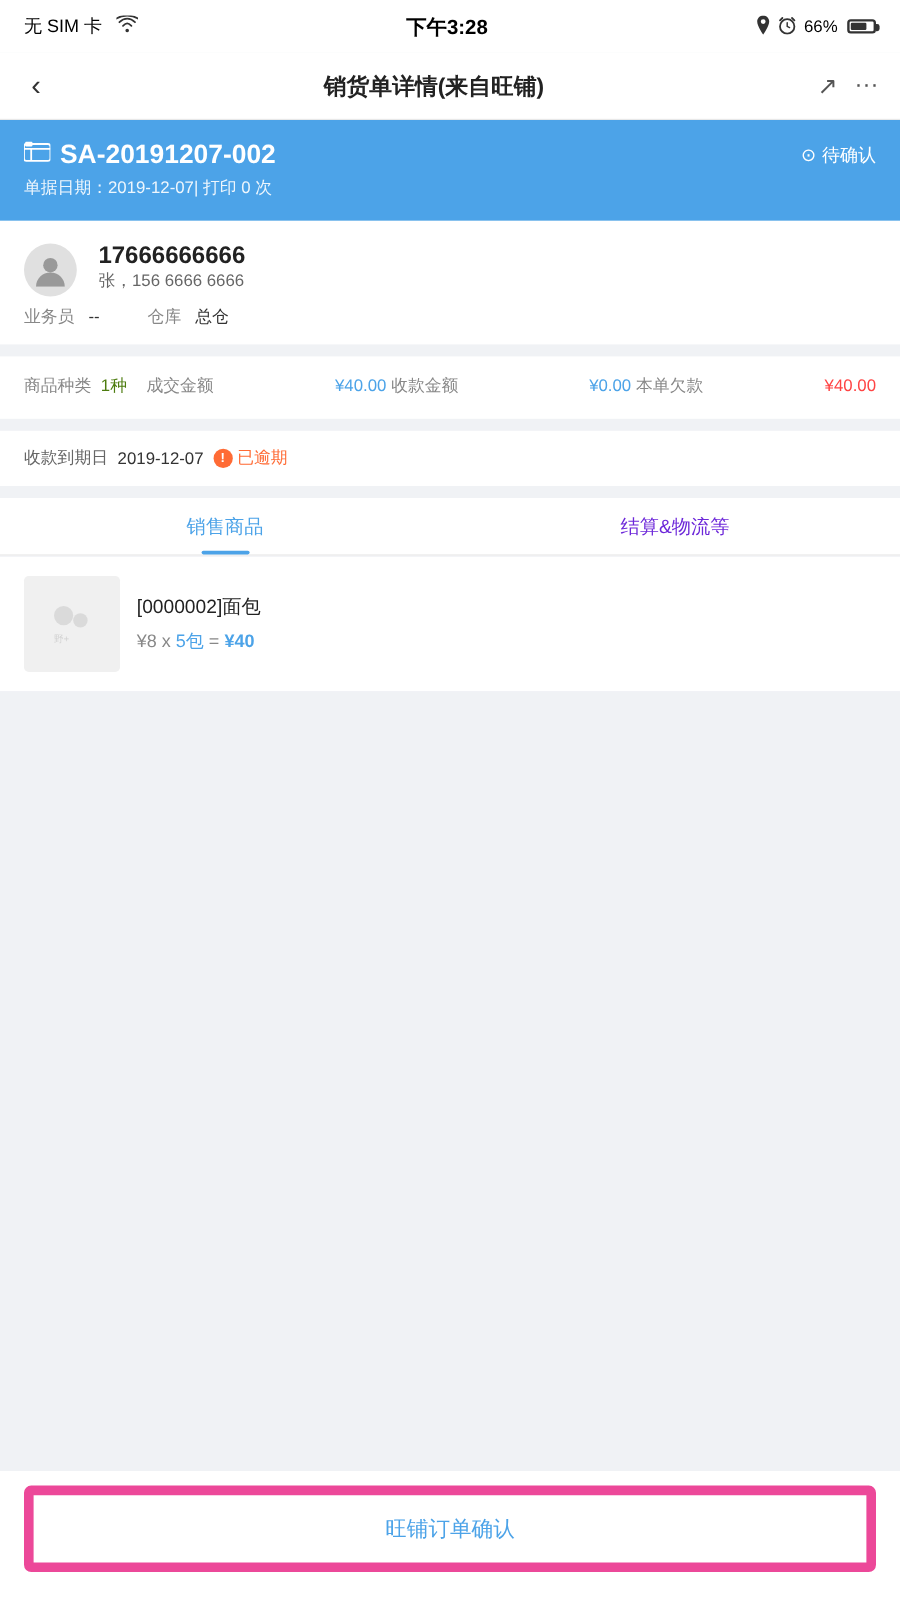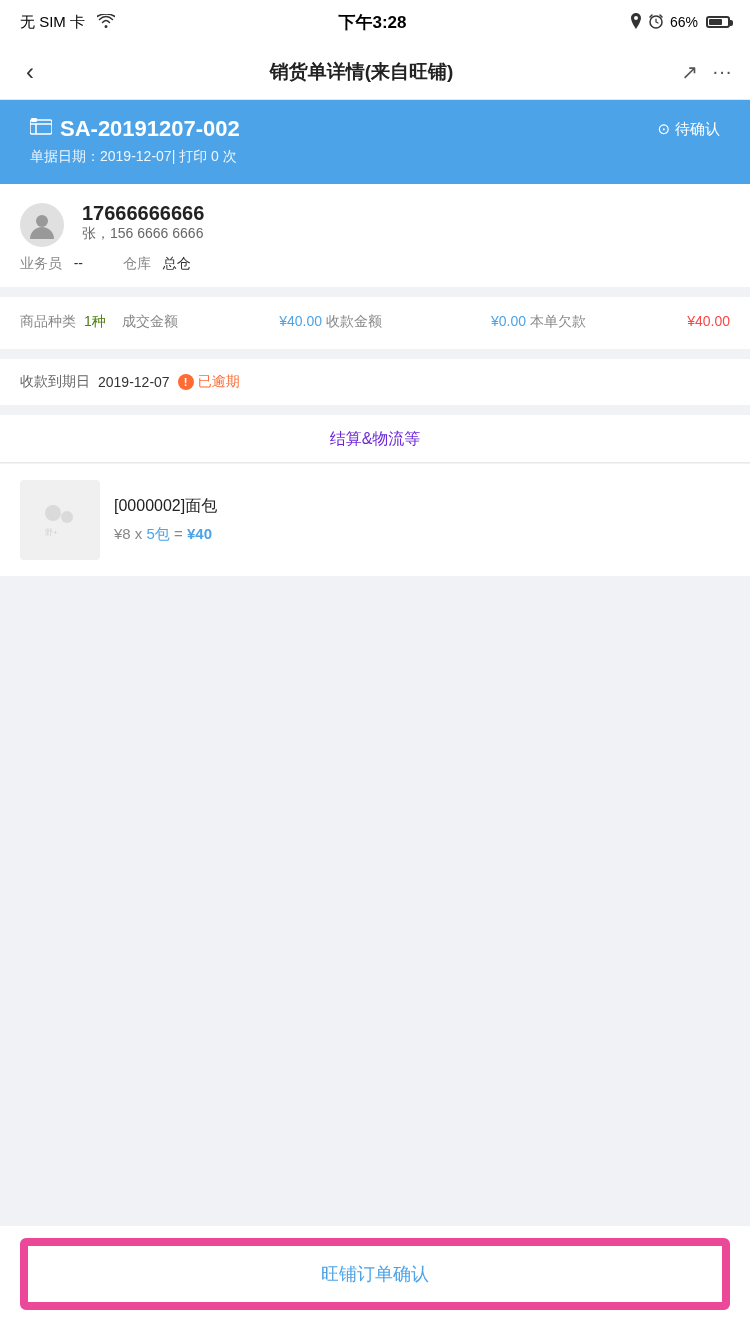--- a/index.html
+++ b/index.html
@@ -78,21 +78,21 @@
     }
     .nav-action-icon {
       font-size: 20px;
       color: #555;
       cursor: pointer;
     }
 
     
     .header-card {
       background: #4ca3e8;
-      padding: 16px 30px 18px;
+      padding: 16px 20px 18px;
       margin-bottom: 0;
     }
     .header-top {
       display: flex;
       justify-content: space-between;
       align-items: center;
       margin-bottom: 6px;
     }
     .order-id {
       font-size: 22px;
@@ -471,20 +471,23 @@
   <span class="due-label">收款到期日</span>
   <span class="due-date">2019-12-07</span>
   <div class="overdue-badge">
     <div class="overdue-dot">!</div>
     <span>已逾期</span>
   </div>
 </div>
 
 <div class="tabs-section">
   <div class="tabs-row">
+    <div class="tab active">
+      <span>销售商品</span>
+    </div>
     <div class="tab">
       <span>结算&amp;物流等</span>
     </div>
   </div>
 </div>
 
 <div class="product-section">
   <div class="product-item">
     <div class="product-thumb">
       <svg viewBox="0 0 50 50" fill="#aaa">

